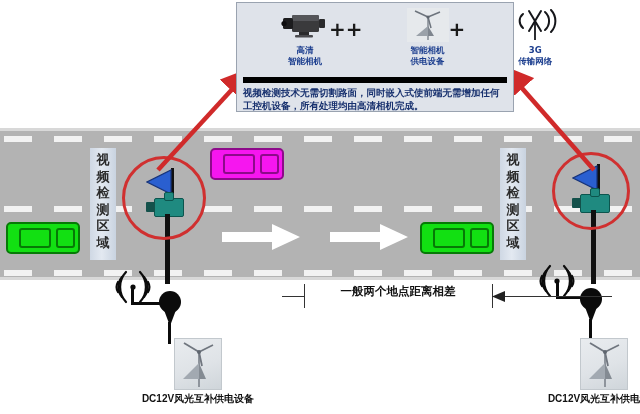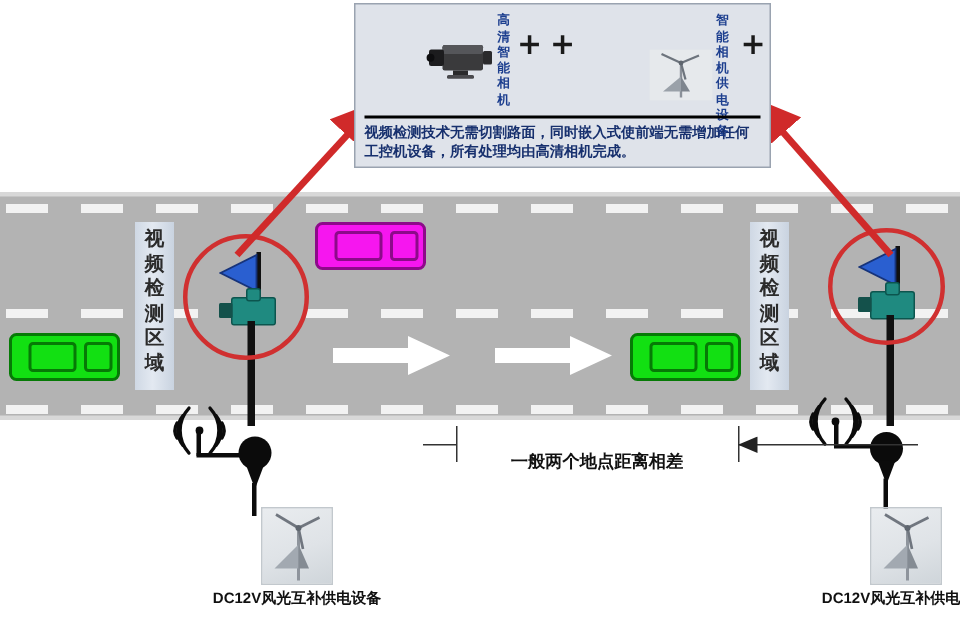--- a/index.html
+++ b/index.html
@@ -162,21 +162,21 @@
   .node {
     position: absolute;
     background: #0b0b0b;
     border-radius: 50%;
   }
 
   
   #distance-block {
     position: absolute;
     left: 300px;
-    top: 300px;
+    top: 284px;
     width: 196px;
     text-align: center;
   }
   #distance-block .dist-cn {
     font-size: 11.5px;
     color: #111;
     font-weight: 700;
     line-height: 14px;
     white-space: nowrap;
     font-family: "DejaVu Sans", "Liberation Sans", sans-serif;
@@ -224,21 +224,21 @@
     width: 100%;
     height: 72px;
     display: flex;
     align-items: flex-start;
     justify-content: space-around;
     padding-top: 4px;
     box-sizing: border-box;
   }
   .icon-col {
     display: flex;
-    flex-direction: row;
+    flex-direction: column;
     align-items: center;
     width: 56px;
     margin-left: 44px;
   }
   .icon-art {
     height: 36px;
     display: flex;
     align-items: center;
     justify-content: center;
   }
@@ -256,21 +256,21 @@
     font-weight: 700;
     color: #1a1a1a;
     line-height: 36px;
     margin-top: 4px;
   }
   #callout-desc {
     position: absolute;
     left: 6px;
     right: 6px;
     top: 74px;
-    border-top: 2px solid #000000;
+    border-top: 6px solid #000000;
     padding-top: 3px;
     font-size: 9.5px;
     line-height: 13px;
     color: #17306e;
     font-weight: 700;
     text-align: left;
     font-family: "DejaVu Sans", "Liberation Sans", sans-serif;
   }
 
   
@@ -529,20 +529,38 @@
           </svg>
         </div>
         <div class="icon-label">
           <div>智能相机</div>
           <div>供电设备</div>
         </div>
       </div>
 
       <div class="plus">+</div>
 
+      <div class="icon-col">
+        <div class="icon-art">
+          <svg width="52" height="32" viewBox="0 0 52 32">
+            <line x1="26" y1="12" x2="26" y2="31" stroke="#15161a" stroke-width="1.8"></line>
+            <g fill="none" stroke="#15161a" stroke-width="2" stroke-linecap="round">
+              <path d="M20 2 L26 12 L20 22"></path>
+              <path d="M32 2 L26 12 L32 22"></path>
+              <path d="M36 3 A 12 12 0 0 1 36 21"></path>
+              <path d="M42 1 A 16 16 0 0 1 42 23"></path>
+              <path d="M14 5 A 9 9 0 0 0 14 19"></path>
+            </g>
+          </svg>
+        </div>
+        <div class="icon-label">
+          <div>3G</div>
+          <div>传输网络</div>
+        </div>
+      </div>
 
     </div>
 
     <div id="callout-desc">视频检测技术无需切割路面，同时嵌入式使前端无需增加任何工控机设备，所有处理均由高清相机完成。</div>
   </div>
 
   <div id="power-left" class="power-block">
     <div class="power-photo">
       <svg width="46" height="50" viewBox="0 0 46 50" style="display:block;">
         <line x1="24" y1="13" x2="24" y2="48" stroke="#8e949c" stroke-width="2"></line>

